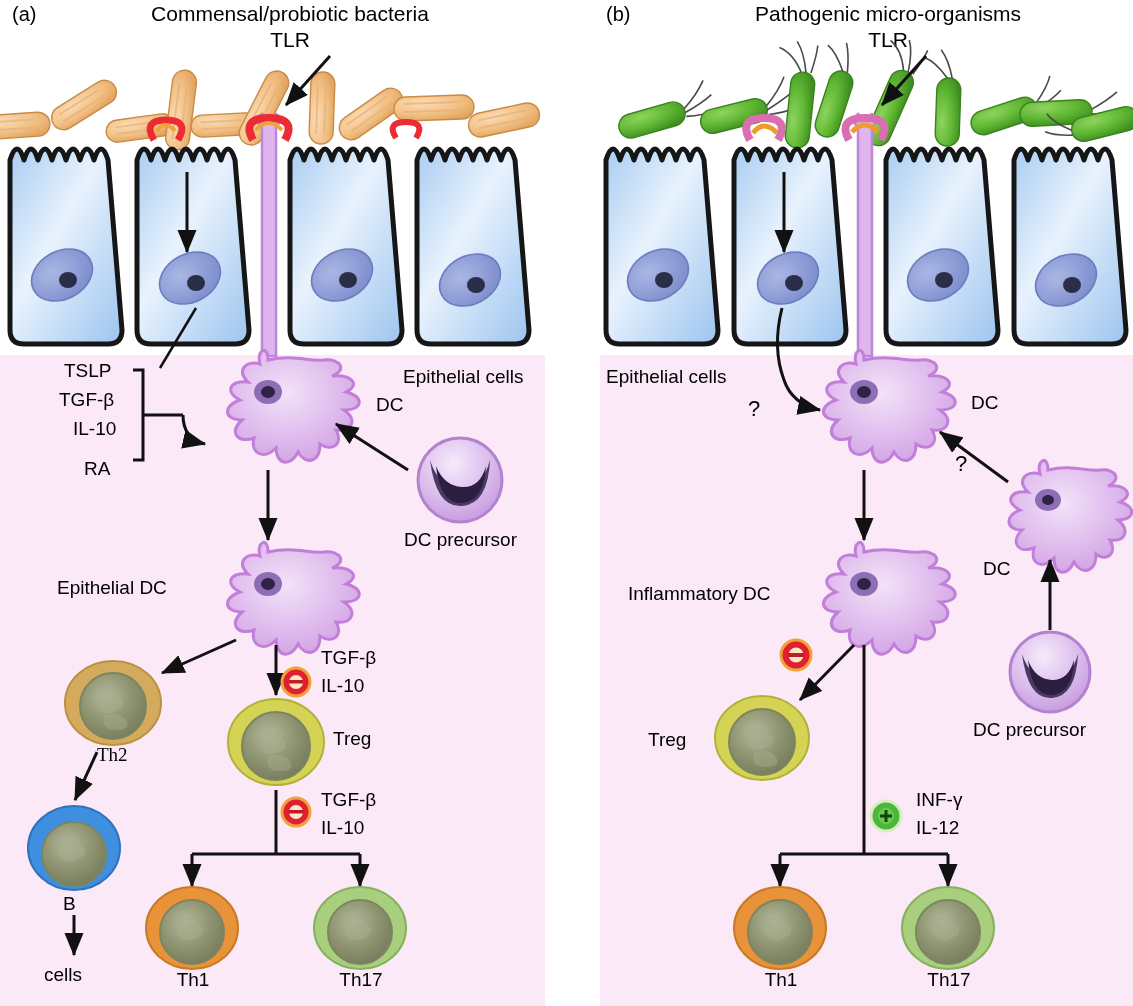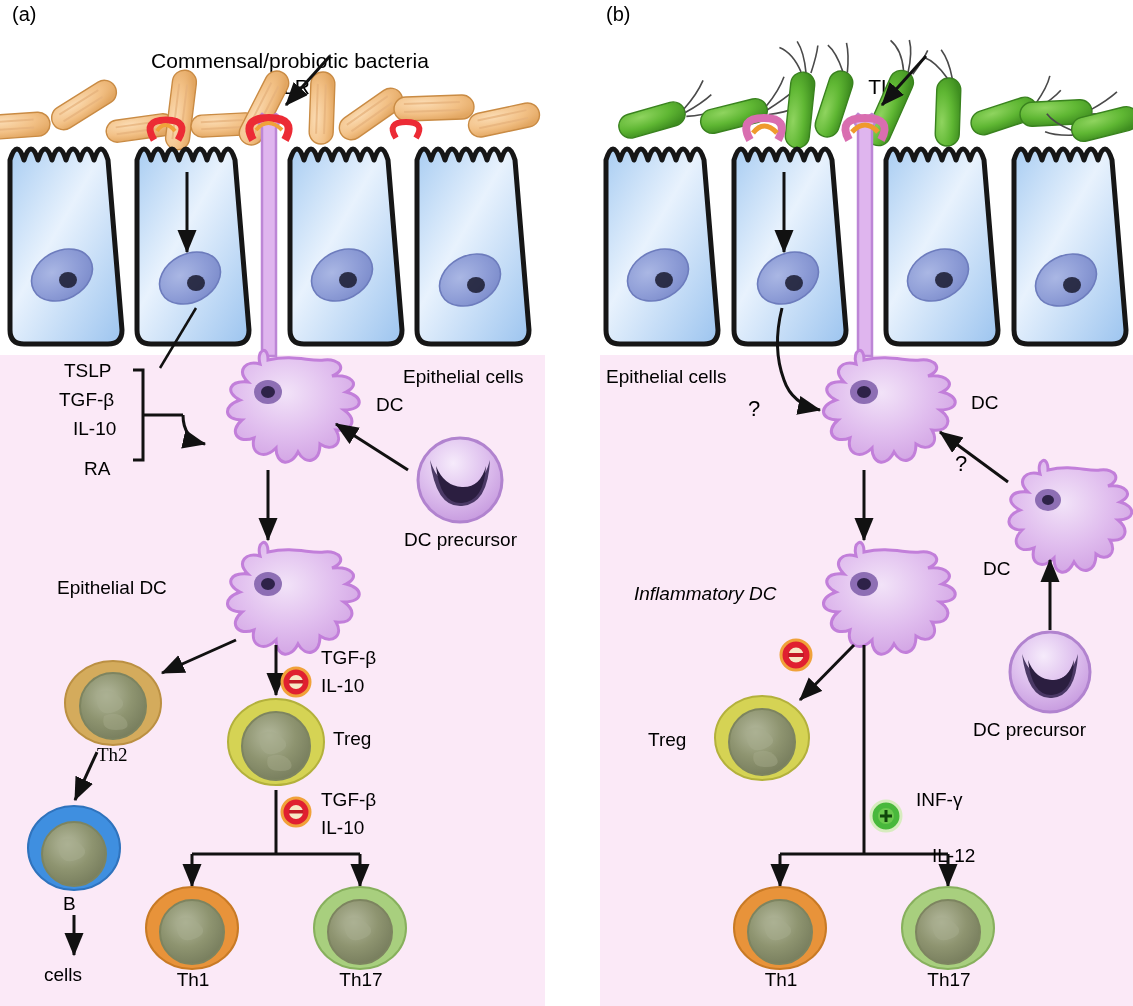--- a/index.html
+++ b/index.html
@@ -7,21 +7,21 @@
   body{width:1133px;height:1006px;overflow:hidden;
        font-family:"Liberation Sans","DejaVu Sans",sans-serif;color:#000;}
   #stage{position:relative;width:1133px;height:1006px;background:#fff;}
 
   .panel{position:absolute;top:0;height:1006px;}
   .lamina{position:absolute;left:0;right:0;background:#fbe9f7;}
 
   .lbl{position:absolute;white-space:nowrap;color:#000;line-height:1.05;}
   .lbl.c{transform:translateX(-50%);}
 
-  .title{font-size:21px;margin-top:47px;}
+  .title{font-size:21px;}
   .pid{font-size:20px;}
   .nm{font-size:19px;}
   .qm{font-size:22px;}
 
   svg{position:absolute;left:0;top:0;overflow:visible;}
 </style>
 </head>
 <body>
 
 <div id="stage">
@@ -280,20 +280,21 @@
 
     <div class="lbl nm c" style="left:193px;top:970px;">Th1</div>
     <div class="lbl nm c" style="left:361px;top:970px;">Th17</div>
   </div>
 
   <div class="panel" id="panel-b" style="left:600px;width:533px;">
 
     <div class="lamina" style="top:355px;height:651px;"></div>
 
     <div class="lbl pid" style="left:6px;top:4px;">(b)</div>
+    <div class="lbl title c" style="left:288px;top:3px;">Pathogenic micro-organisms</div>
     <div class="lbl title c" style="left:288px;top:29px;">TLR</div>
 
     <svg width="533" height="1006" viewBox="0 0 533 1006">
       <defs>
         <linearGradient id="epgB" x1="0" y1="0" x2="1" y2="1">
           <stop offset="0%" stop-color="#a9cdf2"></stop>
           <stop offset="42%" stop-color="#e8f2fd"></stop>
           <stop offset="100%" stop-color="#9cc4ef"></stop>
         </linearGradient>
         <radialGradient id="nucB" cx="38%" cy="36%" r="72%">
@@ -522,23 +523,23 @@
       </g>
     </svg>
 
     <div class="lbl nm" style="left:6px;top:367px;">Epithelial cells</div>
     <div class="lbl qm" style="left:148px;top:397px;">?</div>
     <div class="lbl nm" style="left:371px;top:393px;">DC</div>
     <div class="lbl qm" style="left:355px;top:452px;">?</div>
     <div class="lbl nm" style="left:383px;top:559px;">DC</div>
     <div class="lbl nm" style="left:373px;top:720px;">DC precursor</div>
 
-    <div class="lbl nm" style="left:34px;top:584px;font-style:italic;">Inflammatory DC</div>
+    <div class="lbl nm" style="left:28px;top:584px;">Inflammatory DC</div>
     <div class="lbl nm" style="left:48px;top:730px;">Treg</div>
 
     <div class="lbl nm" style="left:316px;top:790px;">INF-γ</div>
-    <div class="lbl nm" style="left:332px;top:818px;margin-top:28px;">IL-12</div>
+    <div class="lbl nm" style="left:316px;top:818px;">IL-12</div>
 
     <div class="lbl nm c" style="left:181px;top:970px;">Th1</div>
     <div class="lbl nm c" style="left:349px;top:970px;">Th17</div>
   </div>
 
 </div>
 
 </body></html>

